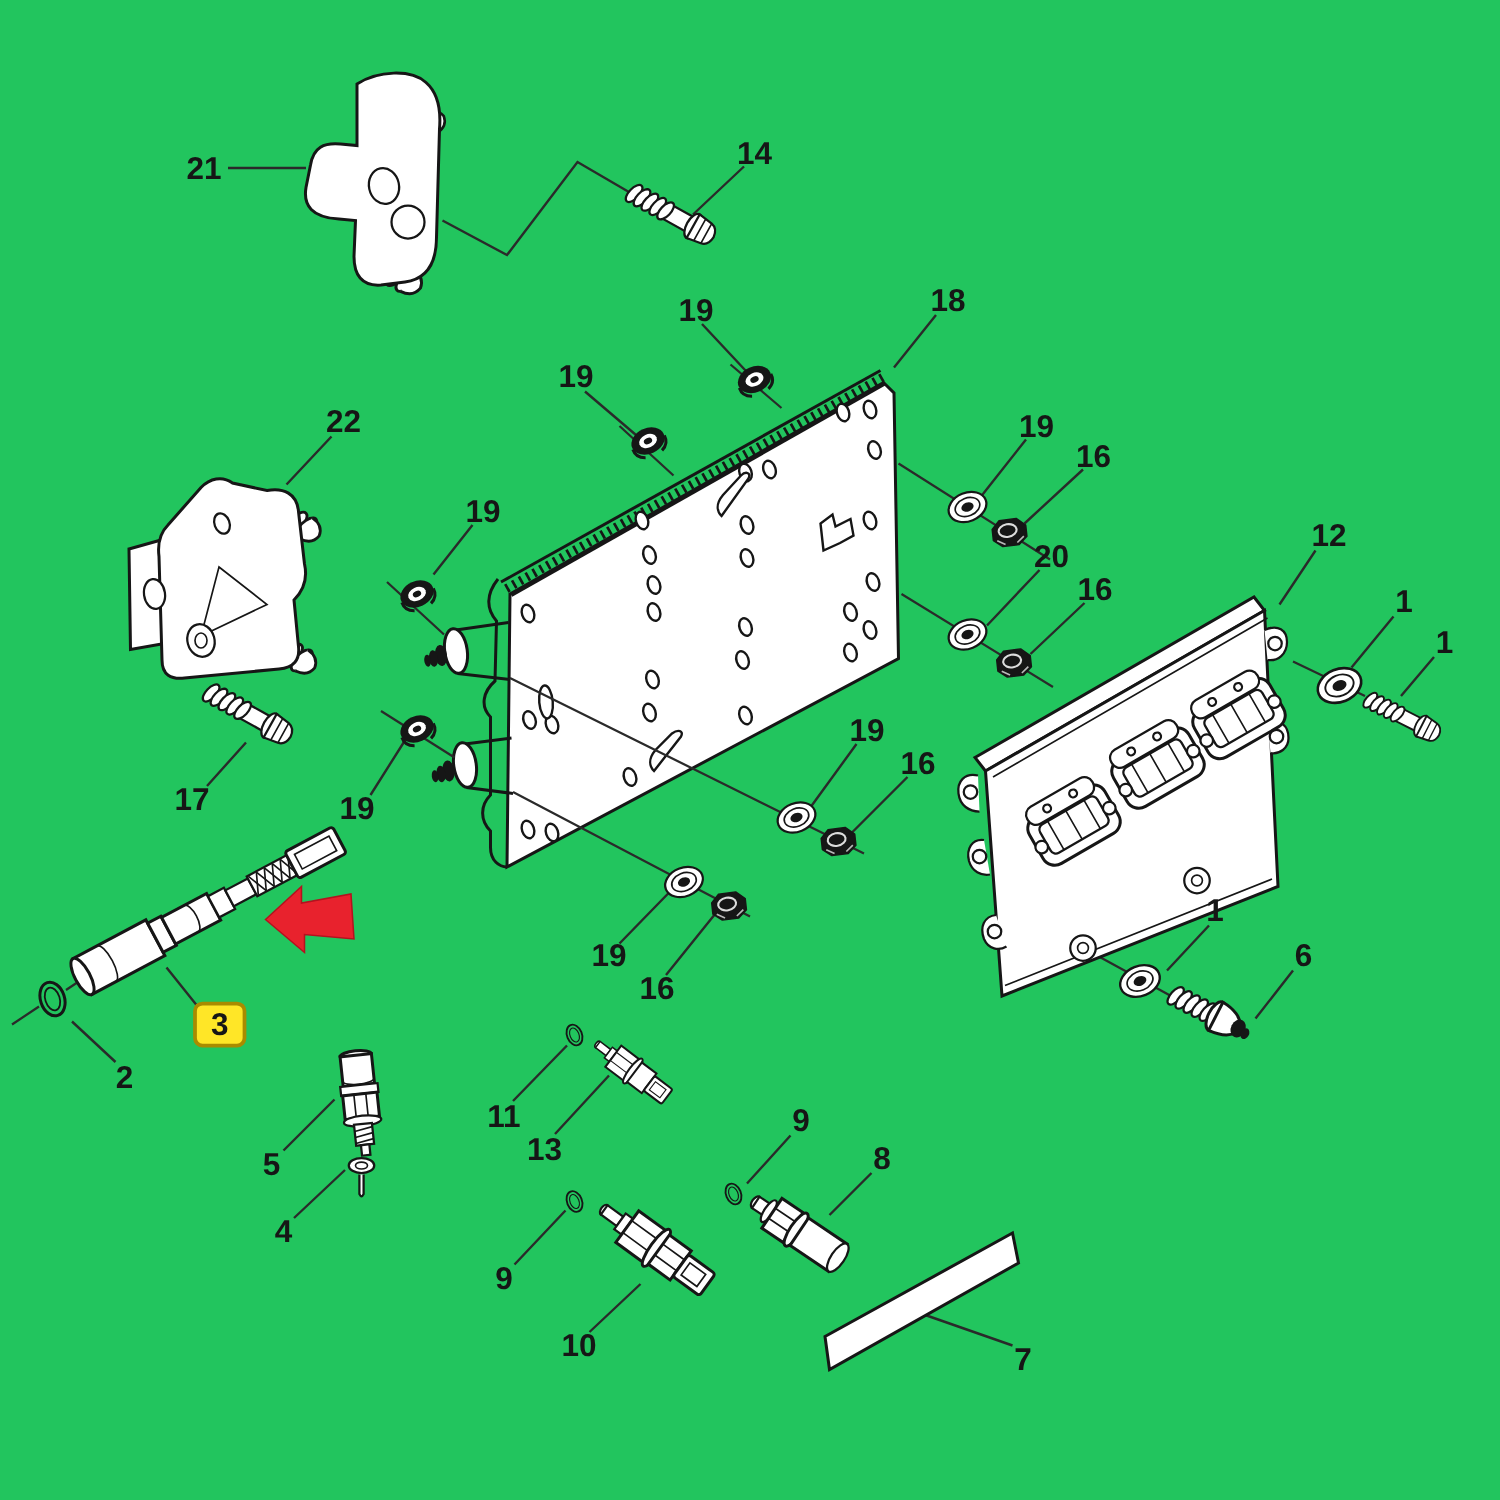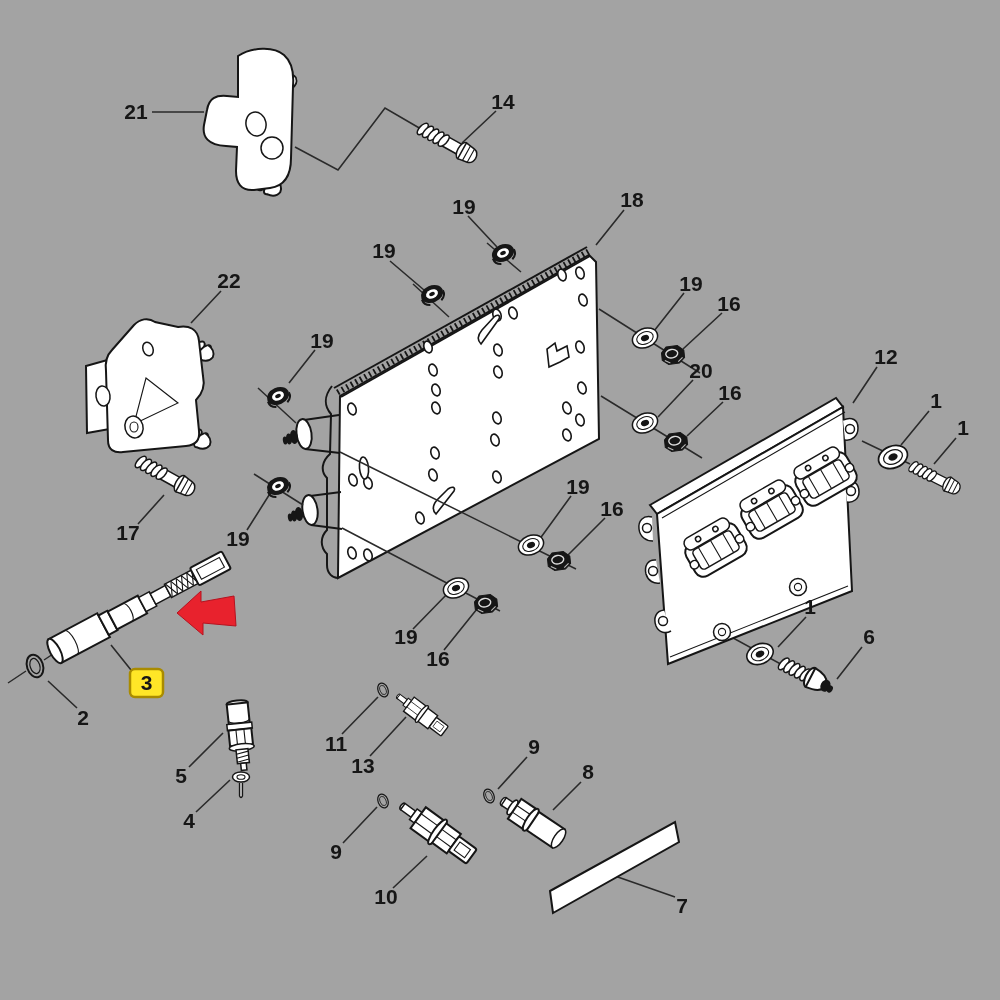--- a/index.html
+++ b/index.html
@@ -1,16 +1,16 @@
 <!DOCTYPE html>
 <html><head>
 <meta charset="utf-8">
 <style>
   html,body{margin:0;padding:0;background:#ffffff;}
-  .stage{position:relative;width:1000px;height:1000px;background:#a3a3a3;overflow:hidden;}
+  .stage{position:relative;width:1000px;height:1000px;background:#22c55e;overflow:hidden;}
   svg{display:block;}
   
   .o  {fill:#fff;stroke:#161616;stroke-width:2;}
   .o1 {fill:#fff;stroke:#161616;stroke-width:1.5;}
   .l2 {fill:none;stroke:#161616;stroke-width:2;}
   .t  {fill:none;stroke:#161616;stroke-width:1.1;}
   .ld {fill:none;stroke:#2a2a2a;stroke-width:1.6;}
   .ax {fill:none;stroke:#2a2a2a;stroke-width:1.5;}
   .hole{fill:#fff;stroke:#161616;stroke-width:1.6;}
   .dk {fill:#161616;stroke:none;}

